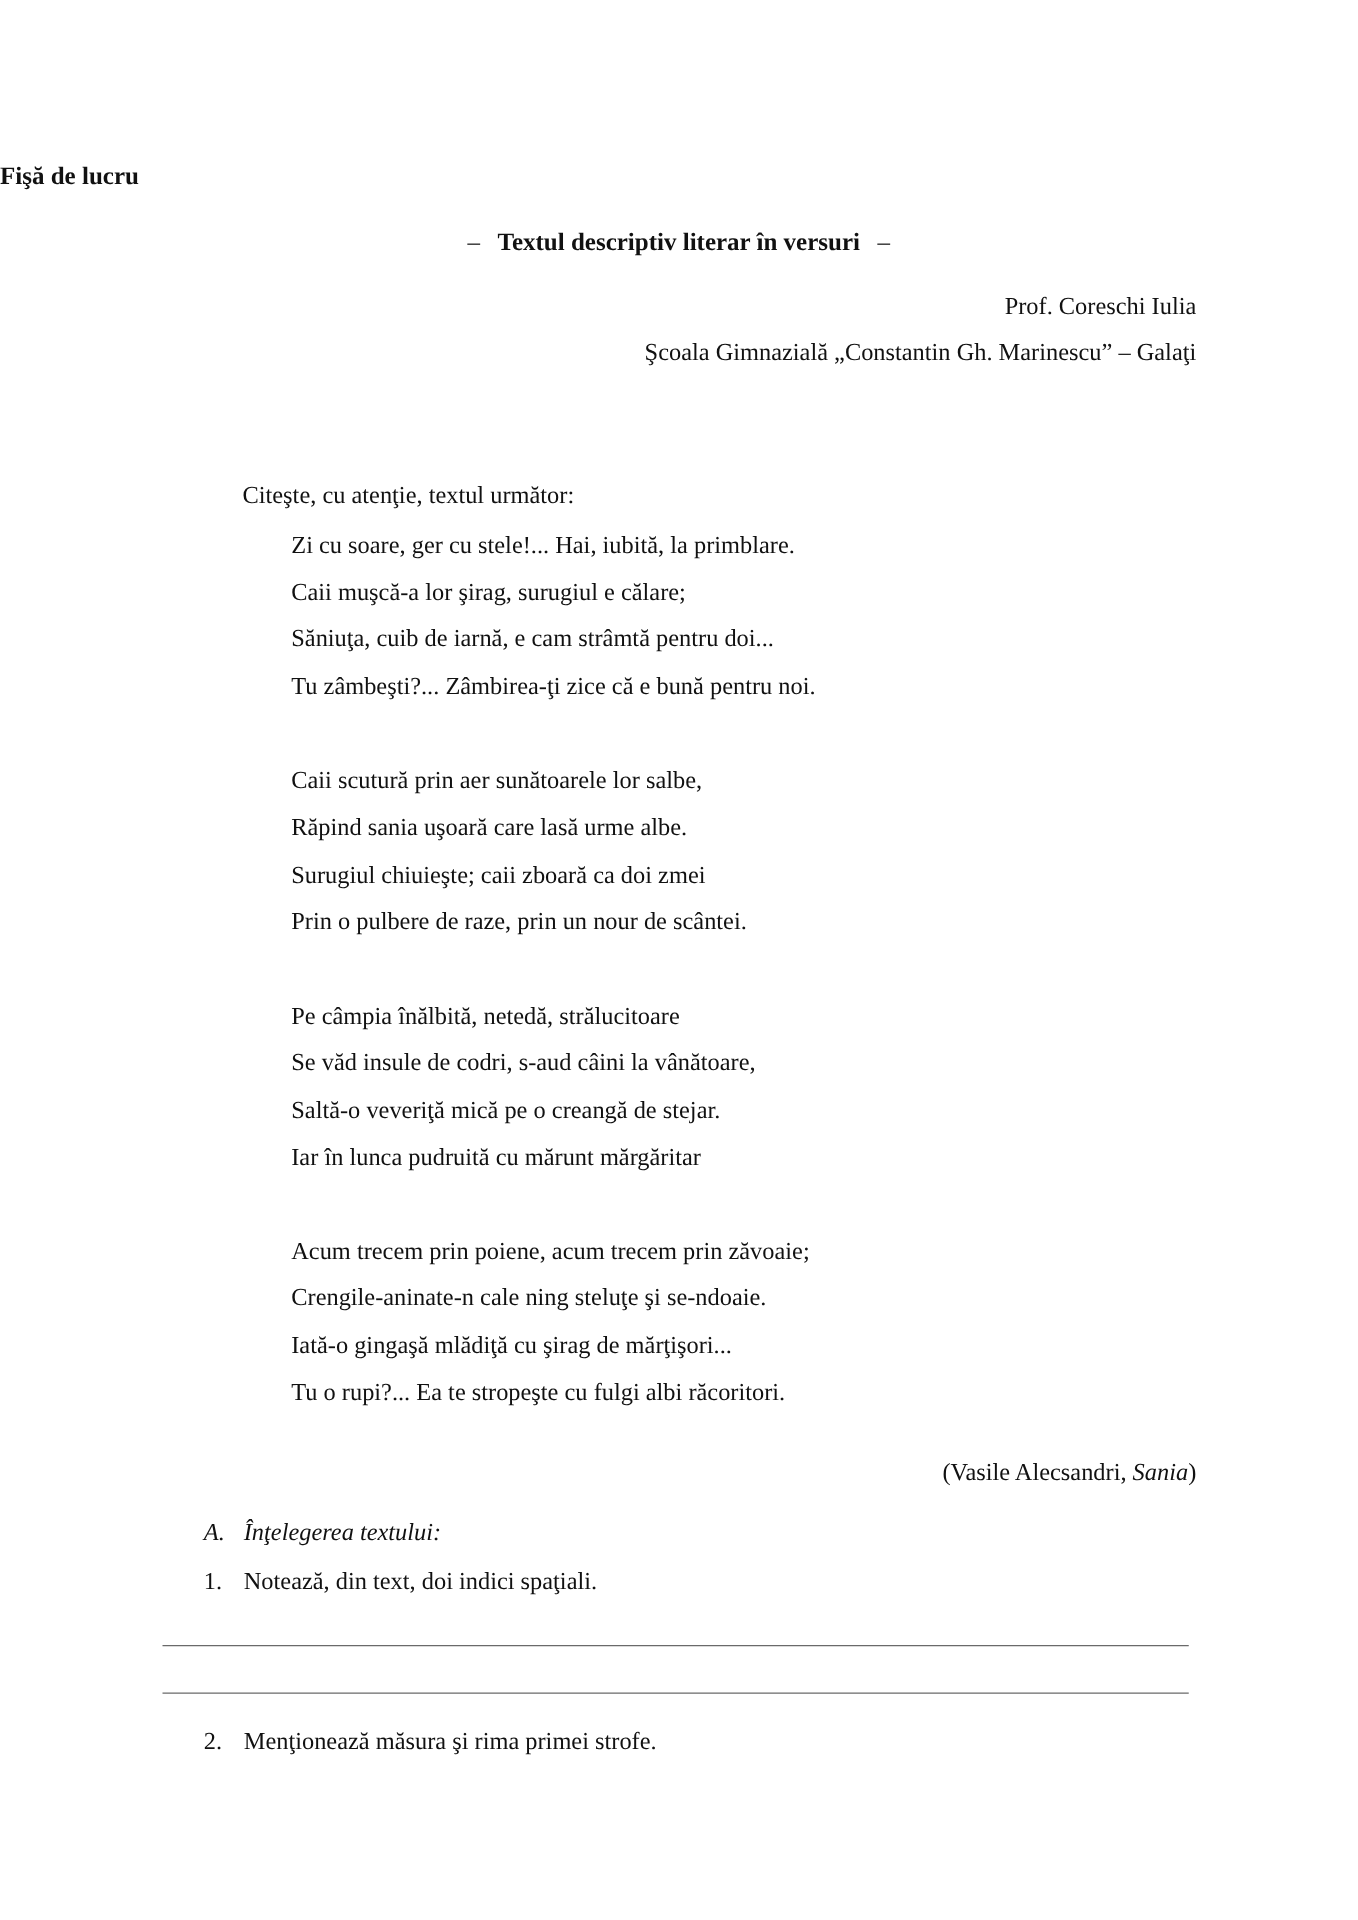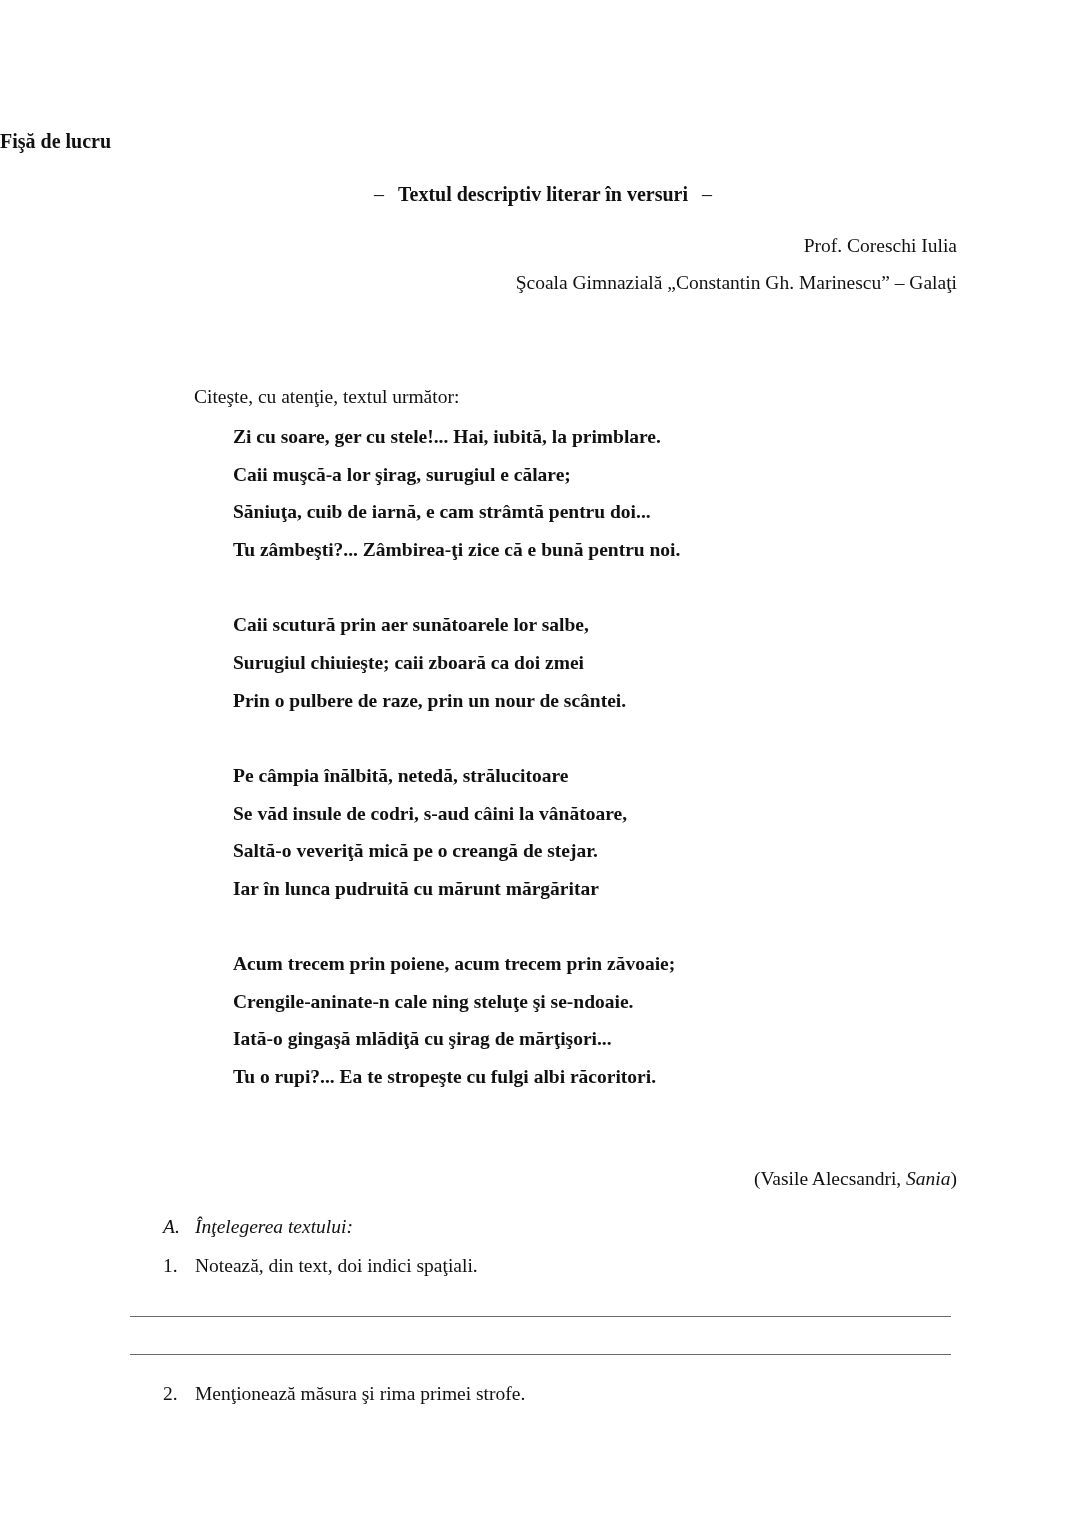--- a/index.html
+++ b/index.html
@@ -24,21 +24,21 @@
     .subtitle {
       left: 0; width: 1086px; top: 183px;
       text-align: center; font-weight: bold; font-size: 20px; font-family: Liberation Serif, serif;
     }
     .subtitle .dash { font-weight: normal; margin: 0 14px; }
     .author { right: 129px; top: 235px; text-align: right; }
     .school { right: 129px; top: 272px; text-align: right; }
     .instruction { left: 194px; top: 386px; }
     .poem { left: 233px; top: 424px; }
     .stanza { margin-bottom: 37.5px; }
-    .verse { height: 37.7px; line-height: 26px; white-space: nowrap; font-weight: bold; }
+    .verse { height: 37.7px; line-height: 26px; white-space: nowrap; }
     .source { right: 129px; top: 1168px; text-align: right; }
     .section-head { left: 163px; top: 1216px; font-style: italic; }
     .section-head .letter { display: inline-block; width: 32px; }
     .question { left: 163px; white-space: nowrap; }
     .question .num { display: inline-block; width: 32px; }
     .q1 { top: 1255px; }
     .q2 { top: 1383px; }
     .answer-line {
       position: absolute; left: 130px; width: 821px; height: 0;
       border-top: 1.5px solid #6a6a6a;
@@ -62,20 +62,21 @@
 
 <div class="abs poem">
   <div class="stanza">
     <div class="verse">Zi cu soare, ger cu stele!... Hai, iubită, la primblare.</div>
     <div class="verse">Caii muşcă-a lor şirag, surugiul e călare;</div>
     <div class="verse">Săniuţa, cuib de iarnă, e cam strâmtă pentru doi...</div>
     <div class="verse">Tu zâmbeşti?... Zâmbirea-ţi zice că e bună pentru noi.</div>
   </div>
   <div class="stanza">
     <div class="verse">Caii scutură prin aer sunătoarele lor salbe,</div>
+    <div class="verse">Răpind sania uşoară care lasă urme albe.</div>
     <div class="verse">Surugiul chiuieşte; caii zboară ca doi zmei</div>
     <div class="verse">Prin o pulbere de raze, prin un nour de scântei.</div>
   </div>
   <div class="stanza">
     <div class="verse">Pe câmpia înălbită, netedă, strălucitoare</div>
     <div class="verse">Se văd insule de codri, s-aud câini la vânătoare,</div>
     <div class="verse">Saltă-o veveriţă mică pe o creangă de stejar.</div>
     <div class="verse">Iar în lunca pudruită cu mărunt mărgăritar</div>
   </div>
   <div class="stanza">

